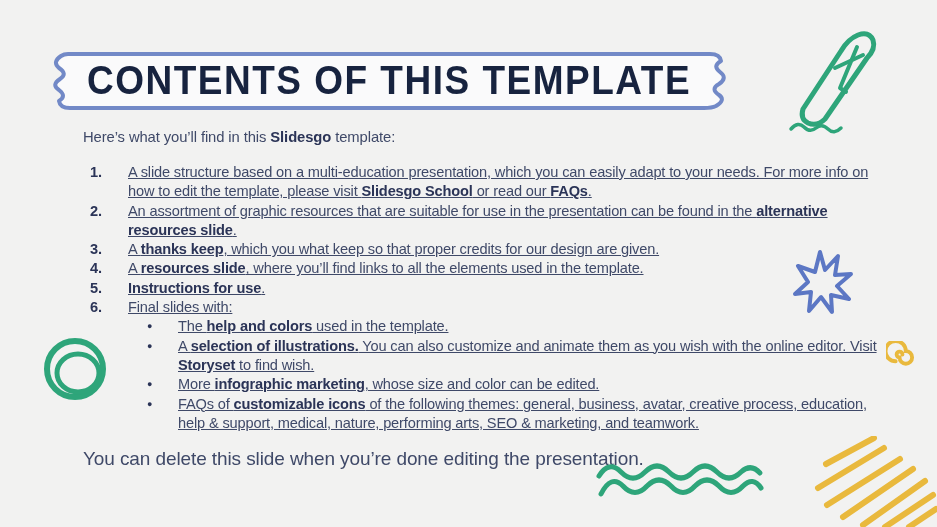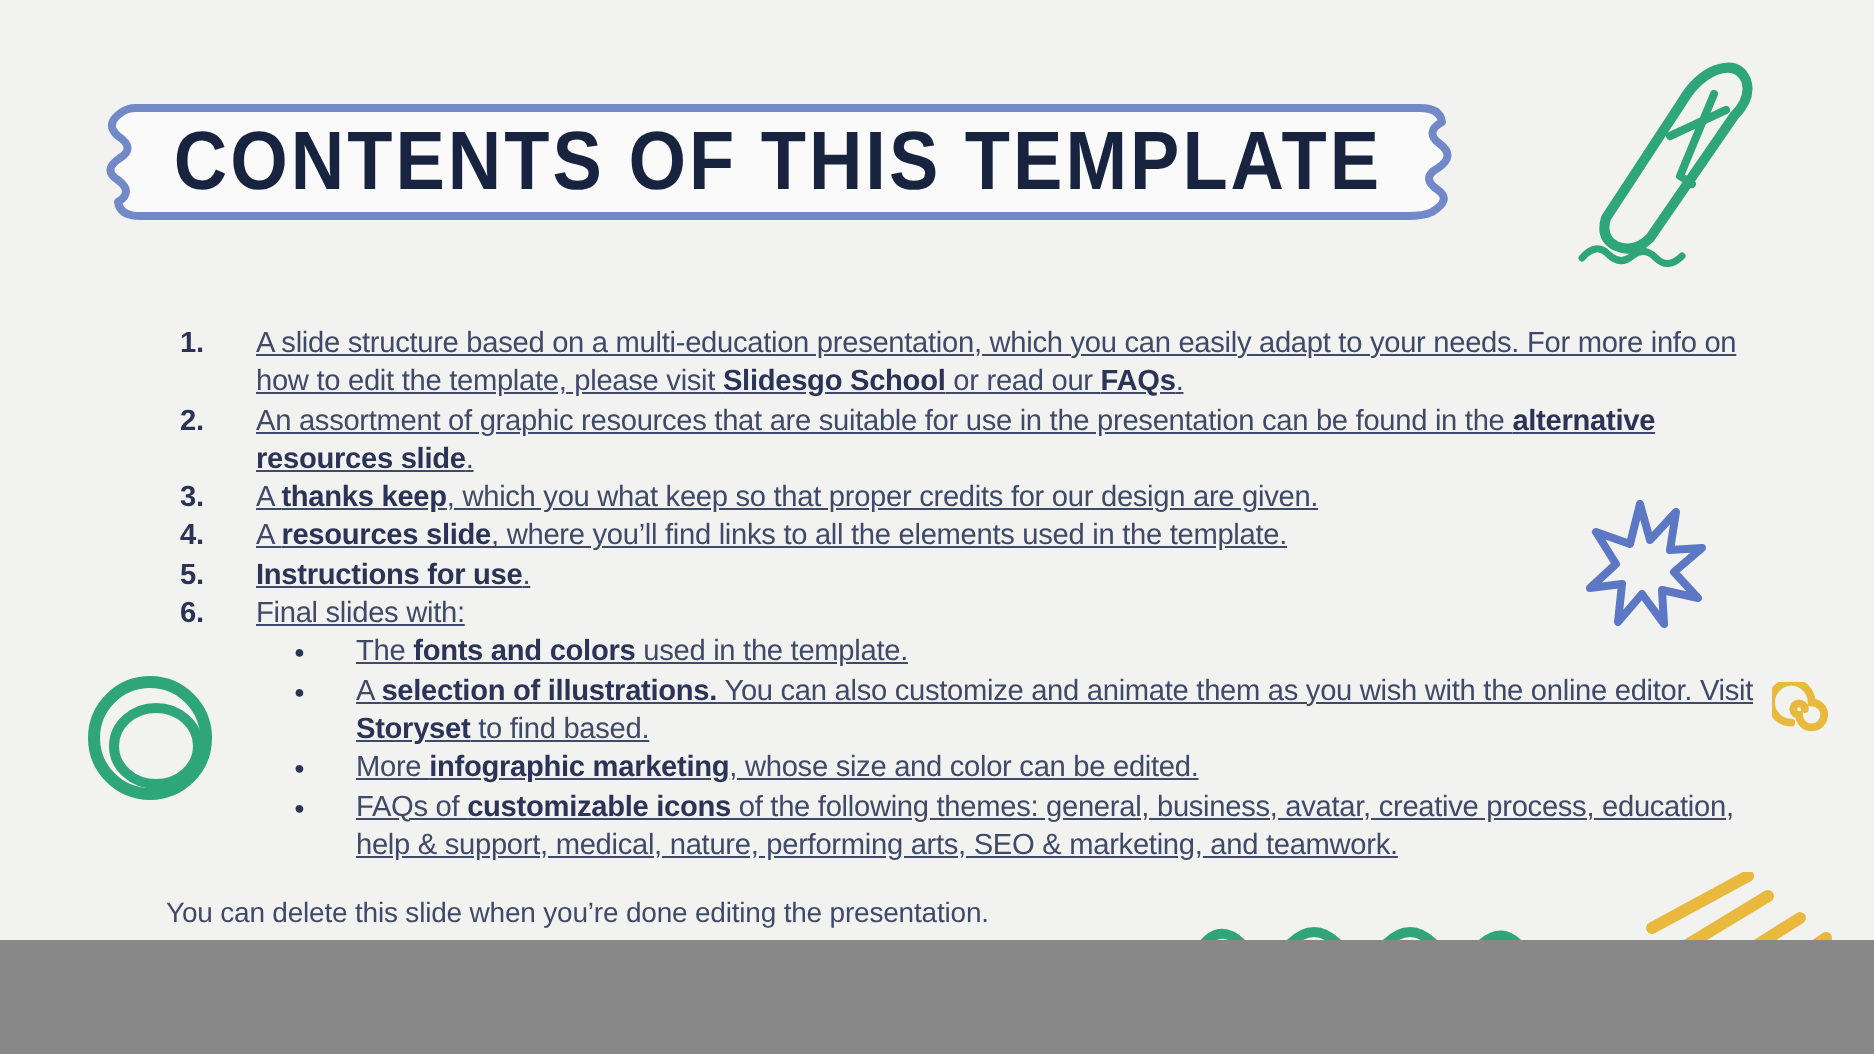--- a/index.html
+++ b/index.html
@@ -2,35 +2,35 @@
 <html style="--bg: #f2f2f1; --blue: #7289c7; --blue2: #5c77c4; --navy: #17233f; --text: #3f4968; --textbold: #2b3457; --green: #2ea57a; --yellow: #e9b93d;"><head>
 <meta charset="utf-8">
 <style>
   :root{
     --bg:#f2f2f1; --blue:#7289c7; --blue2:#5c77c4; --navy:#17233f;
     --text:#3f4968; --textbold:#2b3457; --green:#2ea57a; --yellow:#e9b93d;
     --boxfill:#fafafb;
   }
   html,body{margin:0;padding:0;background:#888;}
   .slide{
-    position:relative;width:937px;height:470px;background:var(--bg);
+    position:relative;width:937px;height:527px;background:var(--bg);
     overflow:hidden;font-family:"Liberation Sans",sans-serif;color:var(--text);
   }
   
   .title-wrap{position:absolute;left:44px;top:48px;width:690px;height:66px;}
   .title-wrap svg{position:absolute;left:0;top:0;width:100%;height:100%;}
   .title-text{
     position:absolute;left:0;top:0;width:100%;height:100%;
     display:flex;align-items:center;justify-content:center;
     font-weight:bold;font-size:37px;letter-spacing:1.5px;color:var(--navy);
     transform:scaleY(1.12);white-space:nowrap;
   }
   
   .intro{position:absolute;left:83px;top:129px;font-size:14.8px;letter-spacing:-0.1px;}
-  .footer{position:absolute;left:83px;top:448px;font-size:14px;letter-spacing:-0.1px;}
+  .footer{position:absolute;left:83px;top:448px;font-size:19px;letter-spacing:-0.1px;}
   .b{font-weight:bold;color:var(--textbold);}
   
   .list{position:absolute;left:90px;top:163px;width:792px;font-size:14.6px;line-height:19.3px;letter-spacing:-0.15px;}
   .row{display:flex;align-items:flex-start;}
   .num{flex:0 0 38px;font-weight:bold;color:var(--textbold);}
   .txt{flex:1 1 auto;text-decoration:underline;}
   .sub{margin-left:57px;}
   .srow{display:flex;align-items:flex-start;}
   .blt{flex:0 0 31px;font-size:9px;line-height:19.3px;color:var(--textbold);}
   
@@ -48,20 +48,21 @@
 
 <div class="slide">
 
   <div class="title-wrap">
     <svg viewBox="0 0 690 66" preserveAspectRatio="none">
       <path d="M24,6 L666,6 Q676,6 677,13 Q668,18 676,24 Q684,30 675,36 Q666,41 675,47 Q682,52 672,58 Q668,60 660,60 L26,60 Q16,60 15,53 Q23,48 15,42 Q7,37 16,31 Q24,26 15,20 Q8,14 17,8 Q20,6 24,6 Z" fill="var(--boxfill)" stroke="var(--blue)" stroke-width="4" stroke-linejoin="round"></path>
     </svg>
     <div class="title-text">CONTENTS OF THIS TEMPLATE</div>
   </div>
 
+  <div class="intro"><span>Here’s what you’ll find in this </span><span class="b">Slidesgo</span><span> template:</span></div>
 
   <div class="list">
       <div class="row">
         <span class="num">1.</span>
         <div class="txt"><span>A slide structure based on a multi-education presentation, which you can easily adapt to your needs. For more info on how to edit the template, please visit </span><span class="b">Slidesgo School</span><span> or read our </span><span class="b">FAQs</span><span>.</span></div>
       </div>
       <div class="row">
         <span class="num">2.</span>
         <div class="txt"><span>An assortment of graphic resources that are suitable for use in the presentation can be found in the </span><span class="b">alternative resources slide</span><span>.</span></div>
       </div>
@@ -77,25 +78,25 @@
         <span class="num">5.</span>
         <div class="txt"><span class="b">Instructions for use</span><span>.</span></div>
       </div>
       <div class="row">
         <span class="num">6.</span>
         <div class="txt"><span>Final slides with:</span></div>
       </div>
       <div class="sub">
         <div class="srow">
           <span class="blt">●</span>
-          <div class="txt"><span>The </span><span class="b">fonts and colors</span><span> used in the template.</span></div>
+          <div class="txt"><span>The </span><span class="b">help and colors</span><span> used in the template.</span></div>
         </div>
         <div class="srow">
           <span class="blt">●</span>
-          <div class="txt"><span>A </span><span class="b">selection of illustrations.</span><span> You can also customize and animate them as you wish with the online editor. Visit </span><span class="b">Storyset</span><span> to find based.</span></div>
+          <div class="txt"><span>A </span><span class="b">selection of illustrations.</span><span> You can also customize and animate them as you wish with the online editor. Visit </span><span class="b">Storyset</span><span> to find wish.</span></div>
         </div>
         <div class="srow">
           <span class="blt">●</span>
           <div class="txt"><span>More </span><span class="b">infographic marketing</span><span>, whose size and color can be edited.</span></div>
         </div>
         <div class="srow">
           <span class="blt">●</span>
           <div class="txt"><span>FAQs of </span><span class="b">customizable icons</span><span> of the following themes: general, business, avatar, creative process, education, help &amp; support, medical, nature, performing arts, SEO &amp; marketing, and teamwork.</span></div>
         </div>
       </div>

